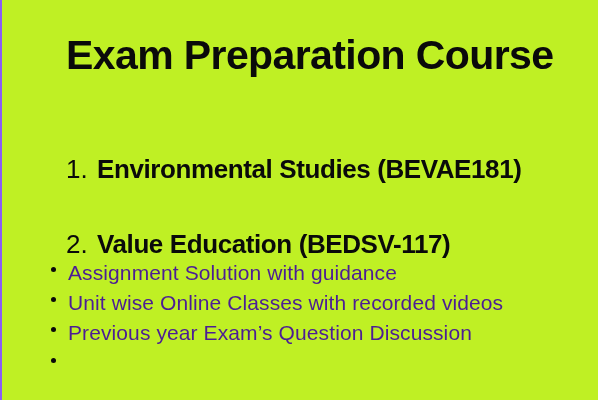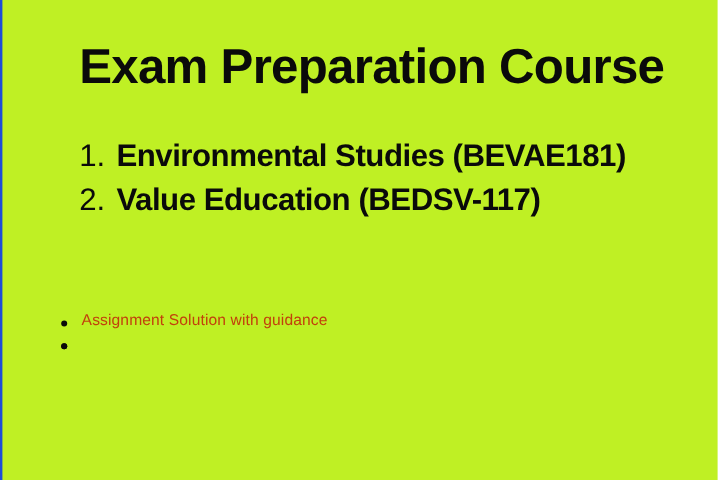--- a/index.html
+++ b/index.html
@@ -12,21 +12,21 @@
     background: #ffffff;
     font-family: "Liberation Sans", sans-serif;
     overflow: hidden;
   }
 
   #poster {
     position: relative;
     width: 600px;
     height: 400px;
     box-sizing: border-box;
-    border-left: 2px solid #1d4ed8;
+    border-left: 2px solid #8b5cf6;
     border-right: 2px solid #ffffff;
     background: #bff024;
     overflow: hidden;
   }
 
   
   #title {
     position: absolute;
     left: 64px;
     top: 33px;
@@ -63,40 +63,41 @@
     position: absolute;
     left: 0;
     top: 0;
     font-weight: normal;
     font-size: 26px;
     letter-spacing: 0;
     color: #0a0a0a;
   }
   #course-list .course-text {
     display: block;
+    margin-top: 40px;
   }
 
   
   #feature-list {
     position: absolute;
     left: 46px;
     top: 258px;
     width: 520px;
     list-style: none;
     margin: 0;
     padding: 0;
   }
   #feature-list .feature-item {
     position: relative;
     padding-left: 20px;
-    font-size: 13px;
+    font-size: 21px;
     font-weight: normal;
     line-height: 1.44;
     letter-spacing: 0.1px;
-    color: #c2410c;
+    color: #4c1d95;
     white-space: nowrap;
   }
   #feature-list .feature-dot {
     position: absolute;
     left: 3px;
     top: 9px;
     width: 5px;
     height: 5px;
     border-radius: 50%;
     background: #0a0a0a;
@@ -120,19 +121,24 @@
     </li>
   </ul>
 
   <ul id="feature-list">
     <li class="feature-item">
       <span class="feature-dot"></span>
       <span>Assignment Solution with guidance</span>
     </li>
     <li class="feature-item">
       <span class="feature-dot"></span>
+      <span>Unit wise Online Classes with recorded videos</span>
+    </li>
+    <li class="feature-item">
+      <span class="feature-dot"></span>
+      <span>Previous year Exam’s Question Discussion</span>
     </li>
     <li class="feature-item">
       <span class="feature-dot"></span>
     </li>
   </ul>
 
 </div>
 
 </body></html>

